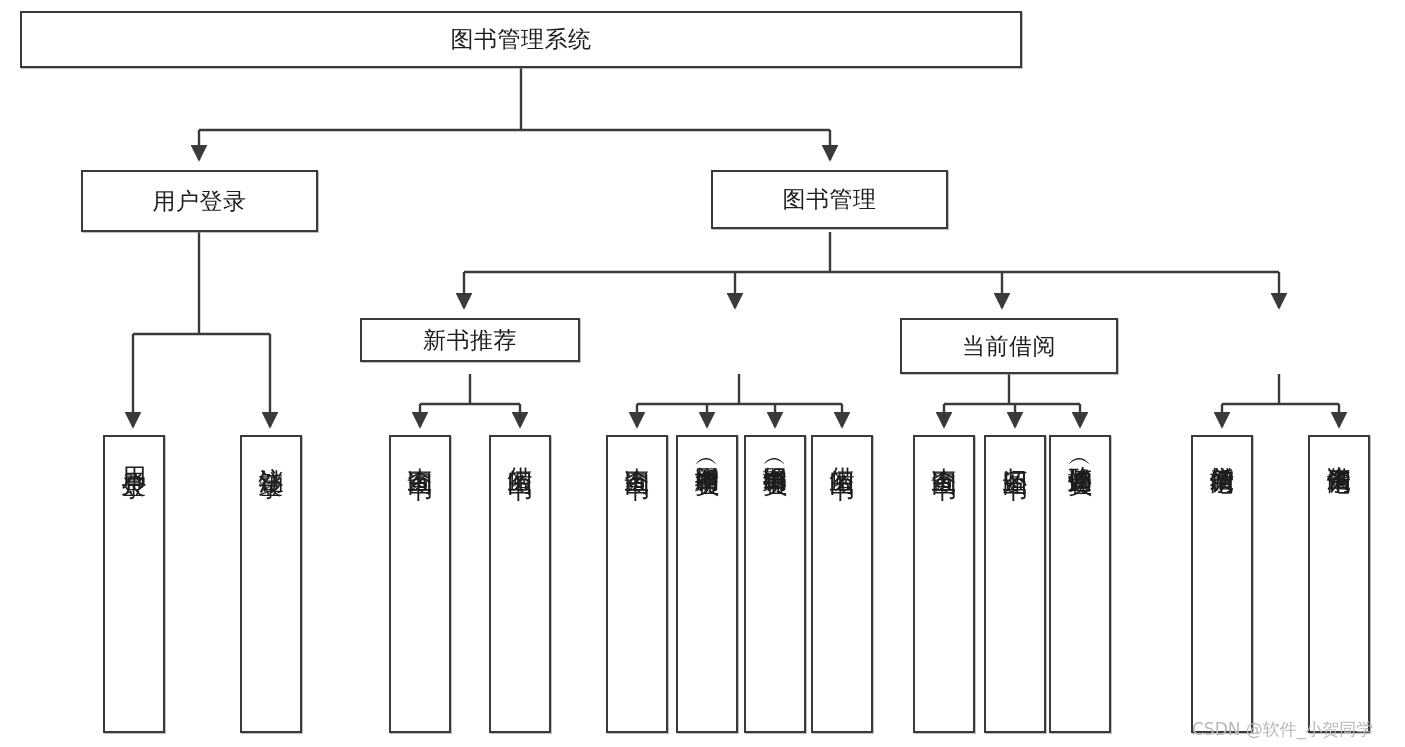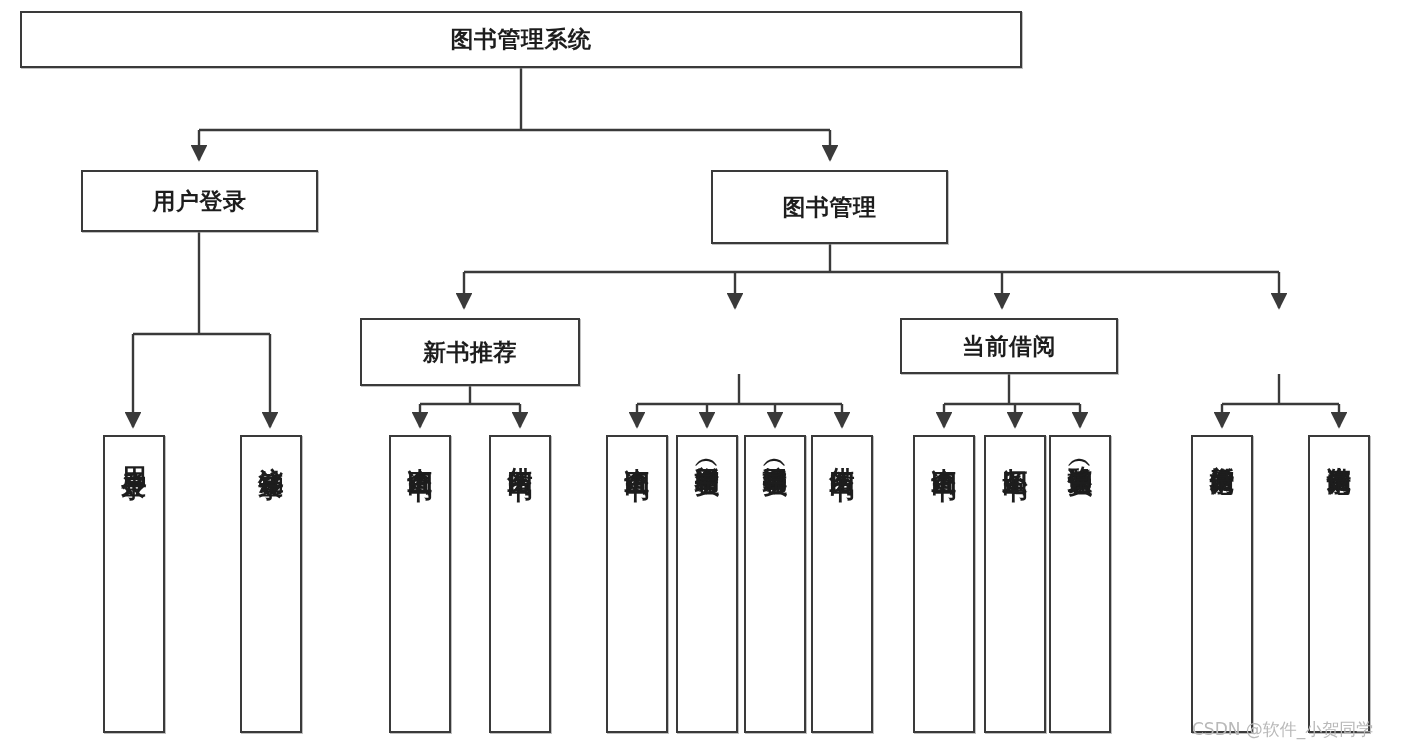--- a/index.html
+++ b/index.html
@@ -36,21 +36,20 @@
     align-items: center;
     justify-content: center;
     color: #1d1d1d;
     z-index: 2;
   }
   .node-label {
     display: block;
     text-align: center;
     line-height: 1.05;
     letter-spacing: 0.5px;
-    font-weight: bold;
   }
   
   .node.horiz .node-label {
     font-size: 23px;
     white-space: nowrap;
   }
   .node.root .node-label {
     font-size: 23px;
   }
   
@@ -136,25 +135,25 @@
   </svg>
 
   <div class="node root horiz" style="left:20px; top:11px; width:1002px; height:57px;">
     <span class="node-label">图书管理系统</span>
   </div>
 
   <div class="node horiz" style="left:81px; top:170px; width:237px; height:62px;">
     <span class="node-label">用户登录</span>
   </div>
 
-  <div class="node horiz" style="left:711px; top:170px; width:237px; height:74px;">
+  <div class="node horiz" style="left:711px; top:170px; width:237px; height:59px;">
     <span class="node-label">图书管理</span>
   </div>
 
-  <div class="node horiz" style="left:360px; top:318px; width:220px; height:68px;">
+  <div class="node horiz" style="left:360px; top:318px; width:220px; height:44px;">
     <span class="node-label">新书推荐</span>
   </div>
 
 
   <div class="node horiz" style="left:900px; top:318px; width:218px; height:56px;">
     <span class="node-label">当前借阅</span>
   </div>
 
 
   <div class="node vert" style="left:103px; top:435px; width:62px; height:298px;">

